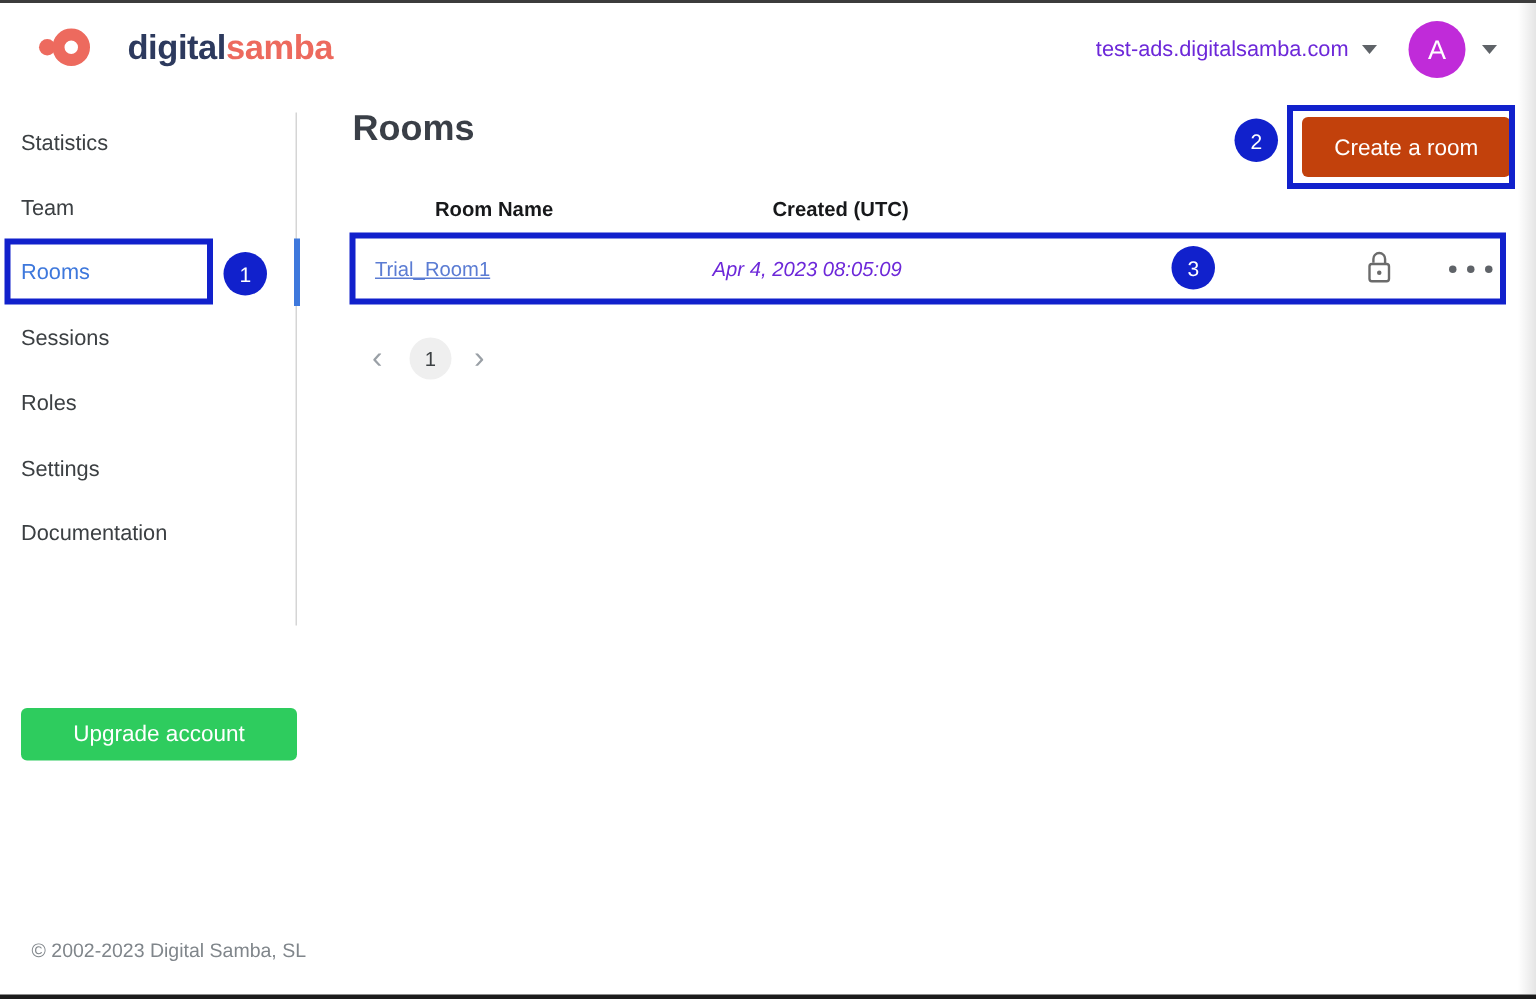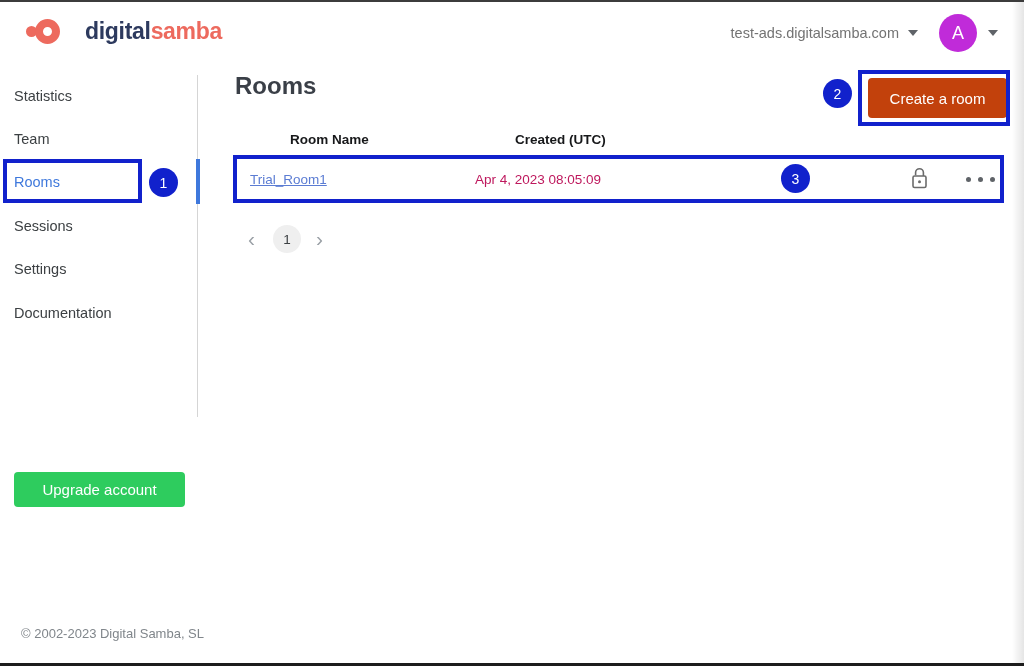--- a/index.html
+++ b/index.html
@@ -15,48 +15,48 @@
   
   .logo { position:absolute; left:26px; top:12px; display:flex; align-items:center; cursor:pointer;gap:16px; }
   .logo-mark { position:relative; width:36px; height:34px; }
   .logo-dot { position:absolute; left:0; top:12px; width:11px; height:11px; border-radius:50%; background:#ED6A5E; }
   .logo-ring { position:absolute; left:9px; top:5px; width:25px; height:25px; border-radius:50%; border:8px solid #ED6A5E; }
   .logo-text { font-size:23px; font-weight:bold; margin-left:7px; letter-spacing:-0.3px; }
   .logo-word1 { color:#2D3A5E; }
   .logo-word2 { color:#ED6A5E; }
 
   .account { position:absolute; top:0; right:26px; height:62px; display:flex; align-items:center; }
-  .domain-label { color:#737373; font-size:14.5px; cursor:pointer;margin-left:13px; }
+  .domain-label { color:#6d28d9; font-size:14.5px; cursor:pointer;margin-left:13px; }
   .tri { width:0; height:0; border-left:5px solid transparent; border-right:5px solid transparent; border-top:6px solid #5F6368; }
   .tri-1 { margin-left:9px; cursor:pointer; }
   .avatar { width:38px; height:38px; border-radius:50%; background:#C02BD9; color:#fff; font-size:18px;
     display:flex; align-items:center; justify-content:center; margin-left:21px; cursor:pointer; }
   .tri-2 { margin-left:11px; cursor:pointer; }
 
   
   .side-divider { position:absolute; left:197px; top:73px; width:1px; height:342px; background:#D5D5D5; }
   .active-bar { position:absolute; left:196px; top:157px; width:4px; height:45px; background:#3E78DC; }
   .nav { position:absolute; left:0; top:72px; width:190px; }
   .nav-item { height:43.4px; display:flex; align-items:center; padding-left:14px;
     font-size:14.5px; color:#3C4043; cursor:pointer; }
   .nav-item.active { color:#3E78DC; }
-  .upgrade-btn { position:absolute; left:14px; top:470px; width:171px; height:35px;
+  .upgrade-btn { position:absolute; left:14px; top:470px; width:184px; height:35px;
     background:#2ECC5E; color:#fff; border:none; border-radius:4px; font-size:15px;
     font-family:"Liberation Sans", sans-serif; cursor:pointer; }
 
   
   .page-title { position:absolute; left:235px; top:70px; font-size:24px; color:#3A3F47; }
   .create-btn { position:absolute; left:868px; top:76px; width:139px; height:40px;
     background:#c2410c; color:#fff; border:none; border-radius:4px; font-size:15px;
     font-family:"Liberation Sans", sans-serif; cursor:pointer; }
   .th { position:absolute; top:130px; font-weight:bold; font-size:13.5px; color:#17181A;margin-left:40px; }
   .th-name { left:250px; }
   .th-created { left:475px; }
   .room-link { position:absolute; left:250px; top:170px; font-size:13.5px; color:#5B7CD3; text-decoration:underline; cursor:pointer; }
-  .room-date { position:absolute; left:475px; top:170px; font-size:13.5px; color:#be185d; }
+  .room-date { position:absolute; left:475px; top:170px; font-size:13.5px; color:#6d28d9;font-style:italic; }
   .lock-wrap { position:absolute; left:910px; top:164px; cursor:pointer; }
   .more-wrap { position:absolute; left:966px; top:175px; display:flex; gap:7px; cursor:pointer; }
   .more-dot { width:5px; height:5px; border-radius:50%; background:#5F6368; }
 
   
   .pg-prev, .pg-next { position:absolute; top:224px; font-size:21px; color:#9AA0A6; cursor:pointer; line-height:26px; }
   .pg-prev { left:248px; }
   .pg-next { left:316px; }
   .pg-page { position:absolute; left:273px; top:223px; width:28px; height:28px; border-radius:50%;
     background:#EFEFEF; color:#3C4043; font-size:13.5px; display:flex; align-items:center; justify-content:center; cursor:pointer; }
@@ -95,20 +95,21 @@
   </div>
 
   <div class="side-divider"></div>
   <div class="active-bar"></div>
 
   <nav class="nav">
     <div class="nav-item">Statistics</div>
     <div class="nav-item">Team</div>
     <div class="nav-item active">Rooms</div>
     <div class="nav-item">Sessions</div>
+    <div class="nav-item">Roles</div>
     <div class="nav-item">Settings</div>
     <div class="nav-item">Documentation</div>
   </nav>
 
   <button class="upgrade-btn">Upgrade account</button>
 
   <h1 class="page-title">Rooms</h1>
 
   <button class="create-btn">Create a room</button>
 

